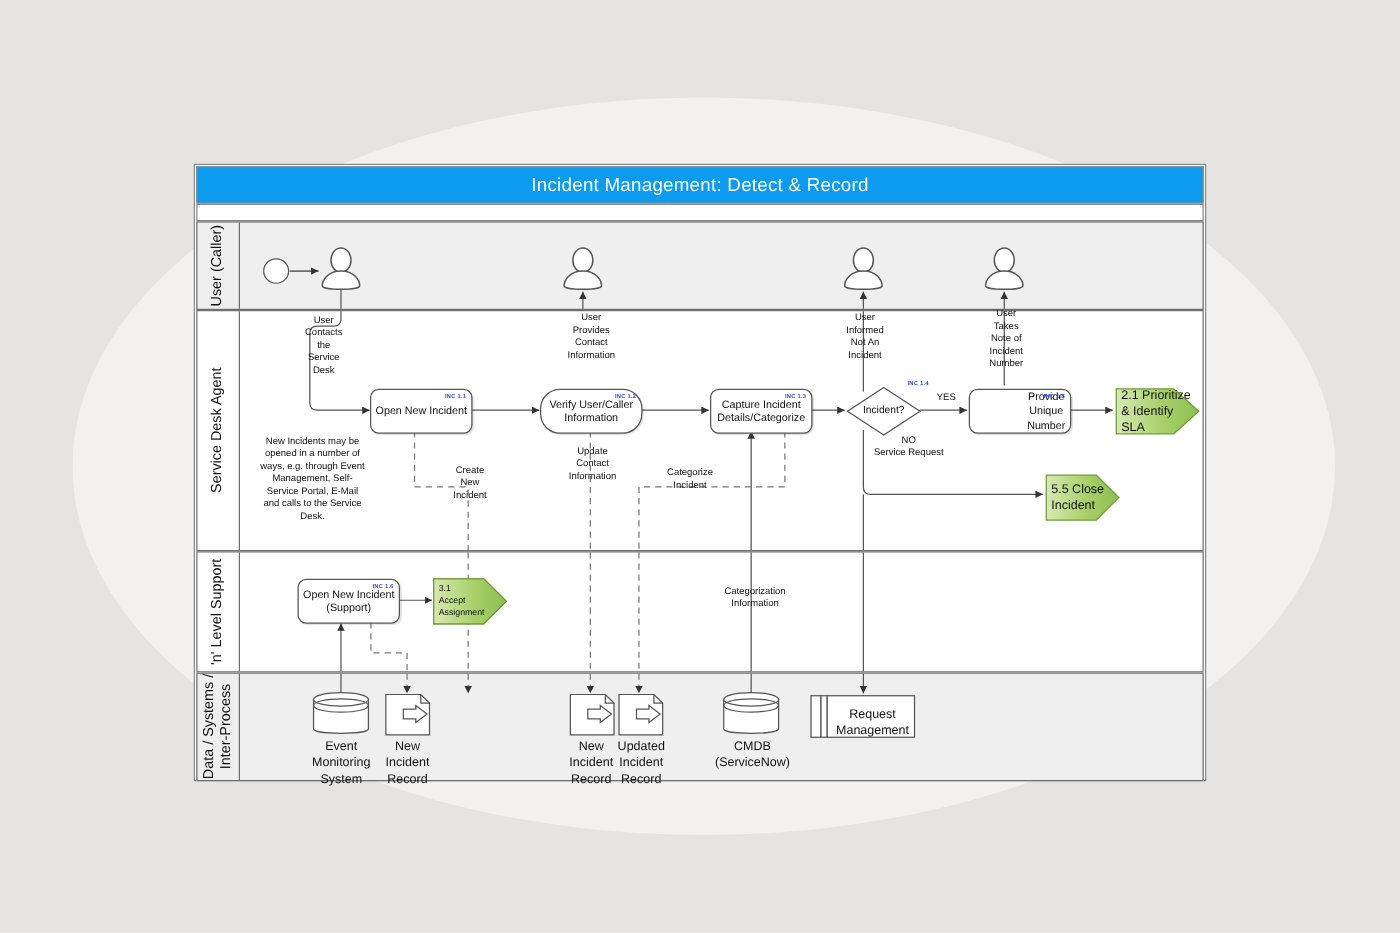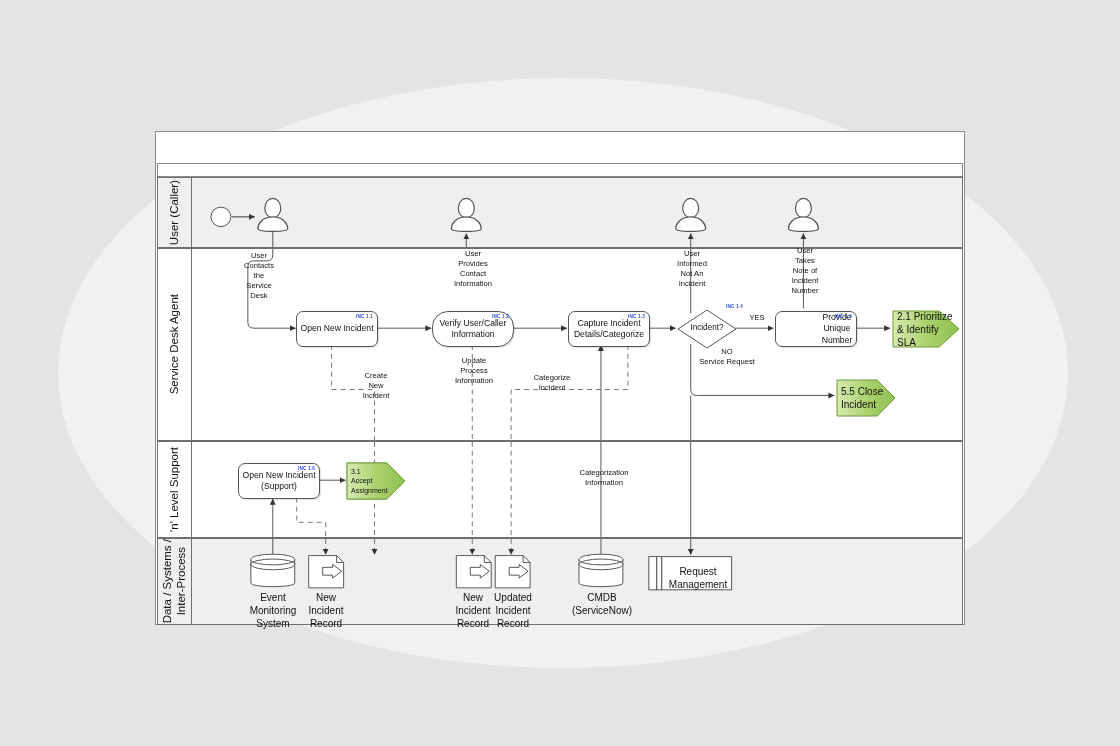--- a/index.html
+++ b/index.html
@@ -80,20 +80,23 @@
     line-height:1.3;white-space:pre-line;width:70px;
   }
 </style>
 </head>
 <body>
 
 <div id="bg-ellipse"></div>
 
 <div id="diagram">
 
+  <div class="title-bar">
+    <span>Incident Management: Detect &amp; Record</span>
+  </div>
   <div class="title-sub"></div>
 
   <div class="lane" id="lane-user">
     <div class="lane-head">
       <span>User (Caller)</span>
     </div>
     <div class="lane-body">
       <svg class="lines" viewBox="0 0 772 71" preserveAspectRatio="none">
         <defs>
           <marker id="ah" markerWidth="7" markerHeight="7" refX="6" refY="3" orient="auto">
@@ -188,25 +191,32 @@
 Information</div>
       <div class="label" style="left:467px;top:0px;width:66px;">User
 Informed
 Not An
 Incident</div>
       <div class="label" style="left:582px;top:-3px;width:62px;">User
 Takes
 Note of
 Incident
 Number</div>
+      <div class="label" style="left:4px;top:99px;width:108px;">New Incidents may be
+opened in a number of
+ways, e.g. through Event
+Management, Self-
+Service Portal, E-Mail
+and calls to the Service
+Desk.</div>
       <div class="label" style="left:161px;top:122px;width:46px;">Create
 New
 Incident</div>
       <div class="label" style="left:250px;top:107px;width:64px;">Update
-Process
+Contact
 Information</div>
       <div class="label" style="left:327px;top:124px;width:66px;">Categorize
 Incident</div>
       <div class="label" style="left:498px;top:98px;width:74px;">NO
 Service Request</div>
       <div class="label" style="left:551px;top:64px;width:28px;">YES</div>
 
       <div class="node proc" style="left:104px;top:62px;width:82px;height:36px;">
         <span class="inc">INC 1.1</span>
         <span>Open New Incident</span>

